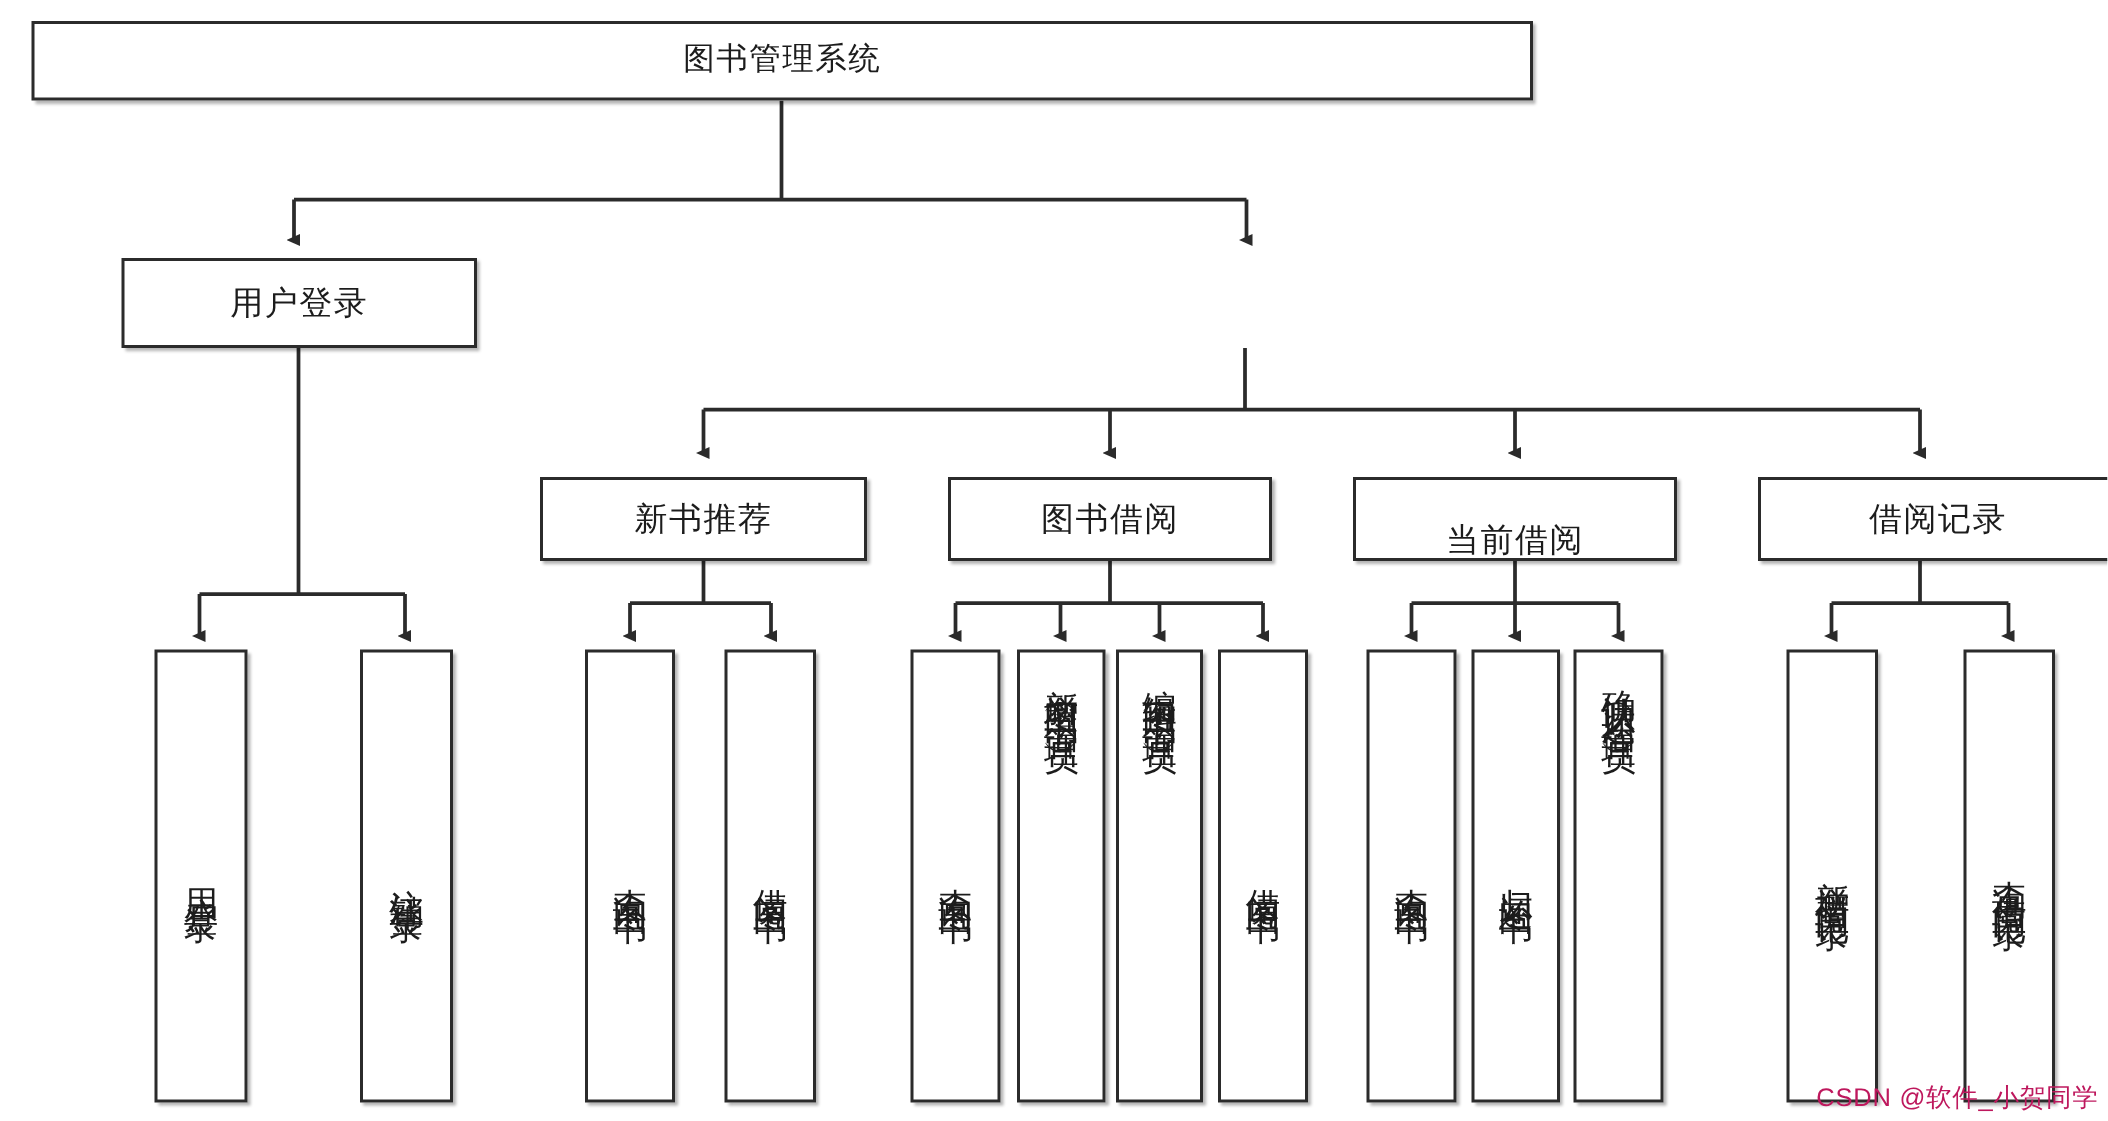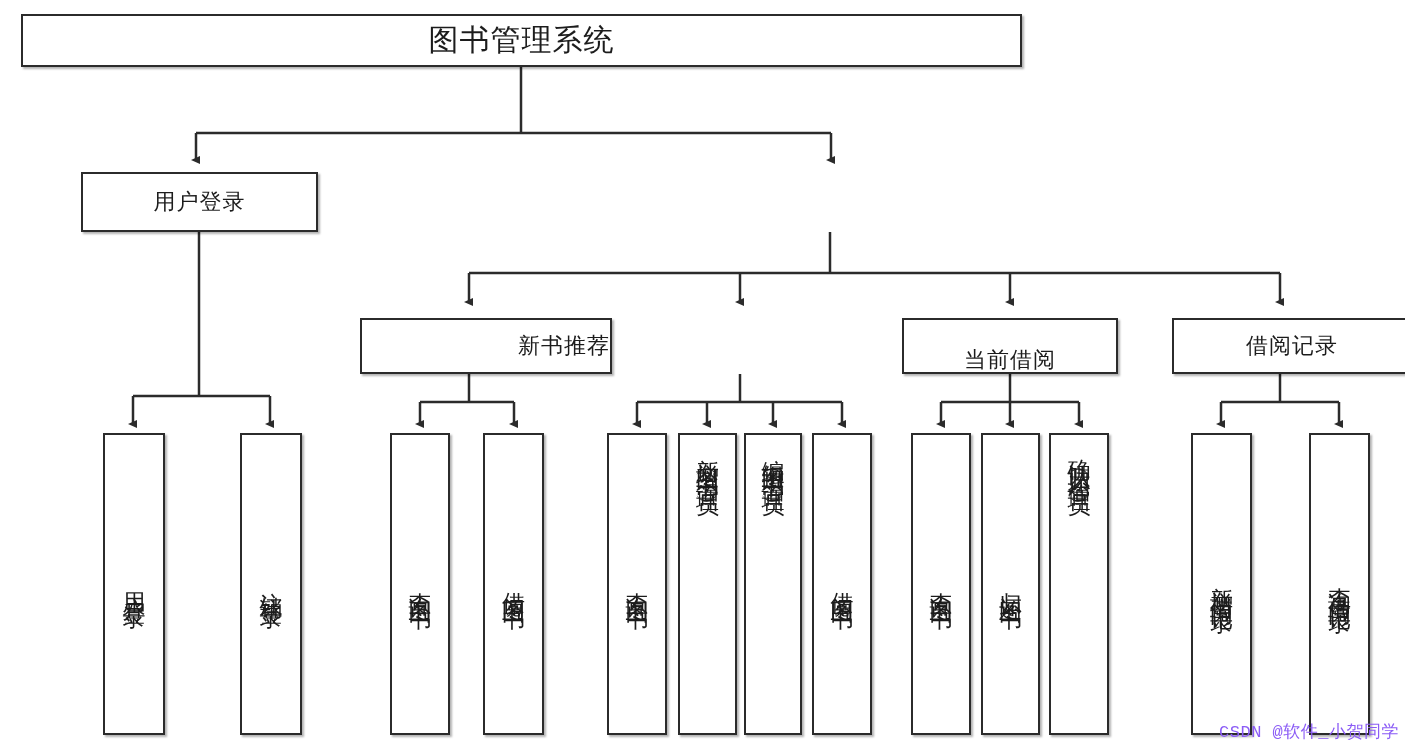--- a/index.html
+++ b/index.html
@@ -39,21 +39,21 @@
     color: #1c1c1c;
     letter-spacing: 1px;
     line-height: 1.15;
     text-align: center;
     white-space: nowrap;
   }
   .node.horiz .label {
     font-size: 22px;
   }
   .node.root .label {
-    font-size: 30px;
+    font-size: 21px;
   }
   .node.leaf {
     align-items: flex-start;
     padding-top: 6px;
   }
   .node.leaf .label {
     writing-mode: vertical-rl;
     text-orientation: upright;
     font-size: 23px;
     letter-spacing: 5px;
@@ -61,24 +61,24 @@
   }
   .node.leaf.centered {
     align-items: center;
     padding-top: 0;
   }
   .watermark {
     position: absolute;
     right: 6px;
     bottom: 4px;
     font-size: 17px;
-    color: #8b5cf6;
+    color: #be185d;
     letter-spacing: 0.5px;
     white-space: nowrap;
-    font-family: Liberation Mono, monospace;
+    font-family: Liberation Sans, sans-serif;
   }
 </style>
 </head>
 <body>
 
 <div id="canvas">
 
   <svg class="connectors" viewBox="0 0 1405 747">
     <defs>
       <marker id="arrow" markerWidth="10" markerHeight="10" refX="5" refY="5" orient="auto" markerUnits="userSpaceOnUse">
@@ -130,22 +130,25 @@
   </svg>
 
   <div class="node root horiz" style="left:21px; top:14px; width:1001px; height:53px;">
     <span class="label">图书管理系统</span>
   </div>
 
   <div class="node horiz" style="left:81px; top:172px; width:237px; height:60px;">
     <span class="label">用户登录</span>
   </div>
 
-  <div class="node horiz" style="left:360px; top:318px; width:252px; height:56px;justify-content:flex-end;">
+  <div class="node horiz" style="left:360px; top:318px; width:218px; height:56px;">
     <span class="label">新书推荐</span>
+  </div>
+  <div class="node horiz" style="left:632px; top:318px; width:216px; height:56px;">
+    <span class="label">图书借阅</span>
   </div>
   <div class="node horiz" style="left:902px; top:318px; width:216px; height:56px;align-items:flex-end;">
     <span class="label">当前借阅</span>
   </div>
   <div class="node horiz" style="left:1172px; top:318px; width:240px; height:56px;">
     <span class="label">借阅记录</span>
   </div>
 
   <div class="node leaf centered" style="left:103px; top:433px; width:62px; height:302px;">
     <span class="label">用户登录</span>

